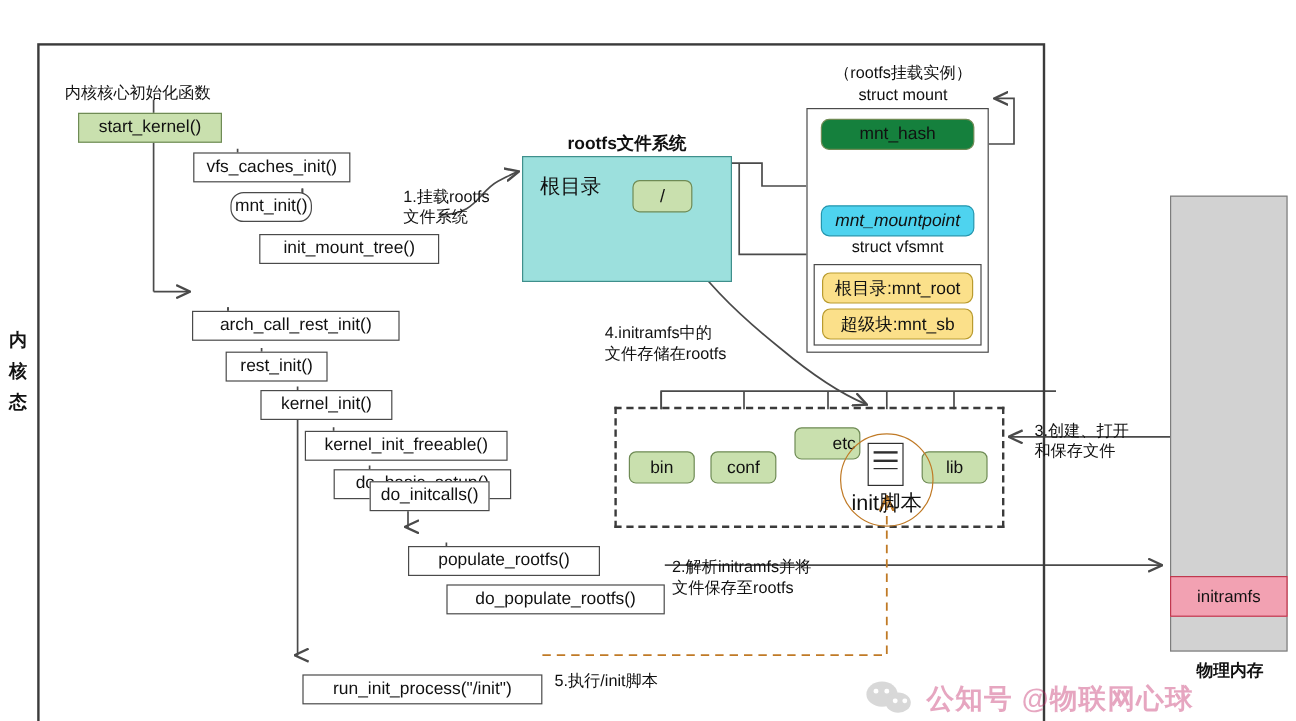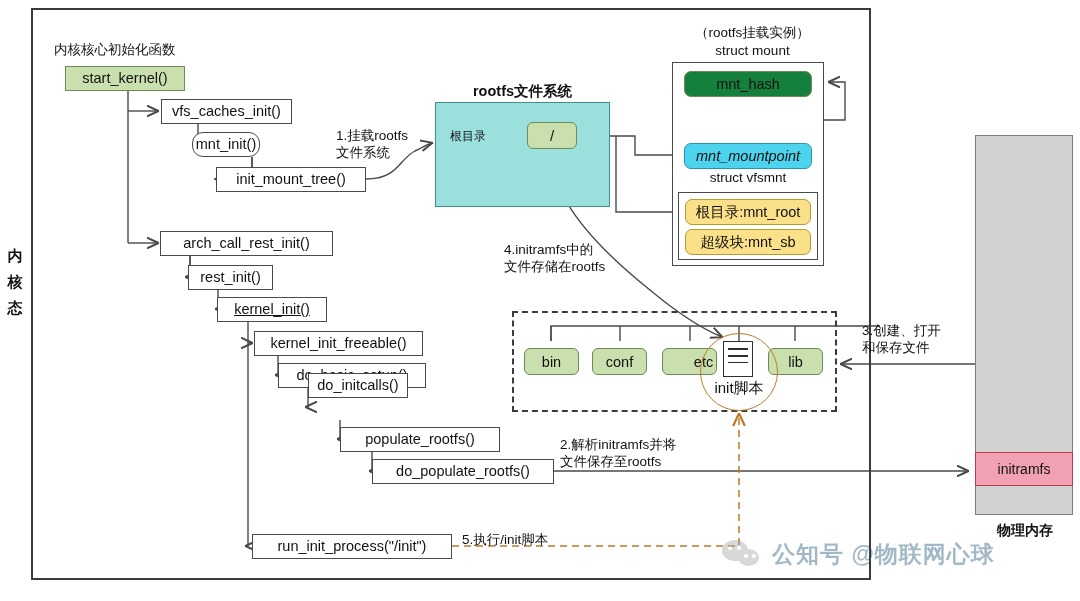--- a/index.html
+++ b/index.html
@@ -5,21 +5,21 @@
   html,body{margin:0;padding:0;}
   body{
     width:1080px;height:601px;
     background:#ffffff;
     font-family:"Liberation Sans","DejaVu Sans",sans-serif;
     position:relative;
     overflow:hidden;
     color:#111;
   }
   #stage{position:absolute;left:0;top:0;width:1080px;height:601px;}
-  .abs{position:absolute;box-sizing:border-box;}
+  .abs{position:absolute;box-sizing:border-box;margin-top:28px;}
 
   
   #kernel-frame{
     left:31px;top:8px;width:840px;height:572px;
     border:2px solid #3b3b3b;background:transparent;
   }
   #kernel-label{
     left:2px;top:243px;width:26px;
     font-size:15px;font-weight:bold;line-height:26px;
     text-align:center;letter-spacing:0px;
@@ -36,21 +36,21 @@
   .fn.green{background:#c9e0ae;border-color:#6f8b55;}
 
   .plain{font-size:13.5px;line-height:17px;white-space:nowrap;}
 
   
   #rootfs-box{
     left:435px;top:102px;width:175px;height:105px;
     background:#9ce0dd;border:1.4px solid #3f8f8c;
   }
   #rootfs-title{left:435px;top:82px;width:175px;font-size:14.5px;font-weight:bold;text-align:center;}
-  #rootdir-label{left:450px;top:128px;font-size:12px;white-space:nowrap;}
+  #rootdir-label{left:450px;top:116px;font-size:17px;white-space:nowrap;}
   #slash-box{
     left:527px;top:122px;width:50px;height:27px;
     background:#c9e0ae;border:1.4px solid #6f8b55;border-radius:6px;
     display:flex;align-items:center;justify-content:center;font-size:15px;
   }
 
   
   #mount-title{left:665px;top:24px;width:175px;font-size:13.5px;line-height:18px;text-align:center;}
   #mount-box{left:672px;top:62px;width:152px;height:204px;border:1.4px solid #4a4a4a;background:#fff;}
   .m-field{
@@ -75,36 +75,36 @@
   #init-circle{
     left:700px;top:333px;width:78px;height:78px;border-radius:50%;
     border:1.6px solid #c07a26;background:transparent;
   }
   #init-doc{
     left:723px;top:341px;width:30px;height:36px;
     border:1.8px solid #2f2f2f;background:#ffffff;
   }
   #init-doc i{display:block;height:1.8px;background:#2f2f2f;margin:5px 4px 0 4px;}
   #init-doc i:first-child{margin-top:6px;}
-  #init-label{left:700px;top:379px;width:78px;text-align:center;font-size:15px;}
+  #init-label{left:700px;top:379px;width:78px;text-align:center;font-size:18px;}
 
   
   #mem-box{left:975px;top:135px;width:98px;height:380px;background:#d2d2d2;border:1.4px solid #7d7d7d;}
   #mem-initramfs{
     left:975px;top:452px;width:98px;height:34px;background:#f2a1b2;border:1.6px solid #c0394f;
     display:flex;align-items:center;justify-content:center;font-size:14px;
   }
   #mem-caption{left:955px;top:522px;width:140px;text-align:center;font-size:14px;font-weight:bold;}
 
   
   .note{font-size:13.5px;line-height:17px;white-space:nowrap;}
 
   
   #watermark{left:722px;top:534px;height:40px;display:flex;align-items:center;opacity:.38;}
-  #wm-text{font-size:23px;color:#0c4a6e;font-weight:bold;letter-spacing:1px;margin-left:8px;white-space:nowrap;}
+  #wm-text{font-size:23px;color:#be185d;font-weight:bold;letter-spacing:1px;margin-left:8px;white-space:nowrap;}
   #wm-icon{position:relative;width:42px;height:30px;}
   #wm-icon .b1,#wm-icon .b2{position:absolute;border-radius:50%;background:#9a9a9a;}
   #wm-icon .b1{width:26px;height:21px;left:0;top:1px;}
   #wm-icon .b2{width:21px;height:17px;left:16px;top:10px;}
   #wm-icon .d{position:absolute;width:3.5px;height:3.5px;border-radius:50%;background:#ffffff;}
 
   svg#wires{position:absolute;left:0;top:0;width:1080px;height:601px;overflow:visible;}
   .w{fill:none;stroke:#4a4a4a;stroke-width:1.4;}
   .wo{fill:none;stroke:#c07a26;stroke-width:1.5;stroke-dasharray:7 5;}
 </style>
@@ -185,21 +185,21 @@
   </div>
 
   <div class="abs plain" style="left:54px;top:41px;">内核核心初始化函数</div>
 
   <div class="abs fn green" style="left:65px;top:66px;width:120px;">start_kernel()</div>
   <div class="abs fn" style="left:161px;top:99px;width:131px;">vfs_caches_init()</div>
   <div class="abs fn" style="left:192px;top:132px;width:68px;border-radius:11px;">mnt_init()</div>
   <div class="abs fn" style="left:216px;top:167px;width:150px;">init_mount_tree()</div>
   <div class="abs fn" style="left:160px;top:231px;width:173px;">arch_call_rest_init()</div>
   <div class="abs fn" style="left:188px;top:265px;width:85px;">rest_init()</div>
-  <div class="abs fn" style="left:217px;top:297px;width:110px;text-decoration:underline;">kernel_init()</div>
+  <div class="abs fn" style="left:217px;top:297px;width:110px;">kernel_init()</div>
   <div class="abs fn" style="left:254px;top:331px;width:169px;">kernel_init_freeable()</div>
   <div class="abs fn" style="left:278px;top:363px;width:148px;">do_basic_setup()</div>
   <div class="abs fn" style="left:308px;top:373px;width:100px;">do_initcalls()</div>
   <div class="abs fn" style="left:340px;top:427px;width:160px;">populate_rootfs()</div>
   <div class="abs fn" style="left:372px;top:459px;width:182px;">do_populate_rootfs()</div>
   <div class="abs fn" style="left:252px;top:534px;width:200px;">run_init_process("/init")</div>
 
   <div class="abs" id="rootfs-title">rootfs文件系统</div>
   <div class="abs" id="rootfs-box"></div>
   <div class="abs" id="rootdir-label">根目录</div>
@@ -215,21 +215,21 @@
   <div class="abs m-field m-cyan" style="left:684px;top:143px;width:128px;font-style:italic;">mnt_mountpoint</div>
 
   <div class="abs" id="vfsmnt-title">struct vfsmnt</div>
   <div class="abs" id="vfsmnt-box"></div>
   <div class="abs m-field m-yellow" style="left:685px;top:199px;width:126px;">根目录:mnt_root</div>
   <div class="abs m-field m-yellow" style="left:685px;top:229px;width:126px;">超级块:mnt_sb</div>
 
   <div class="abs" id="dirtree-box"></div>
   <div class="abs dir" style="left:524px;top:348px;">bin</div>
   <div class="abs dir" style="left:592px;top:348px;">conf</div>
-  <div class="abs dir" style="left:662px;top:348px;padding-left:28px;">etc</div>
+  <div class="abs dir" style="left:662px;top:328px;padding-left:28px;">etc</div>
   <div class="abs dir" style="left:768px;top:348px;">lib</div>
 
   <div class="abs" id="init-circle"></div>
   <div class="abs" id="init-doc">
     <i></i>
       <i></i>
       <i></i>
   </div>
   <div class="abs" id="init-label">init脚本</div>
 

